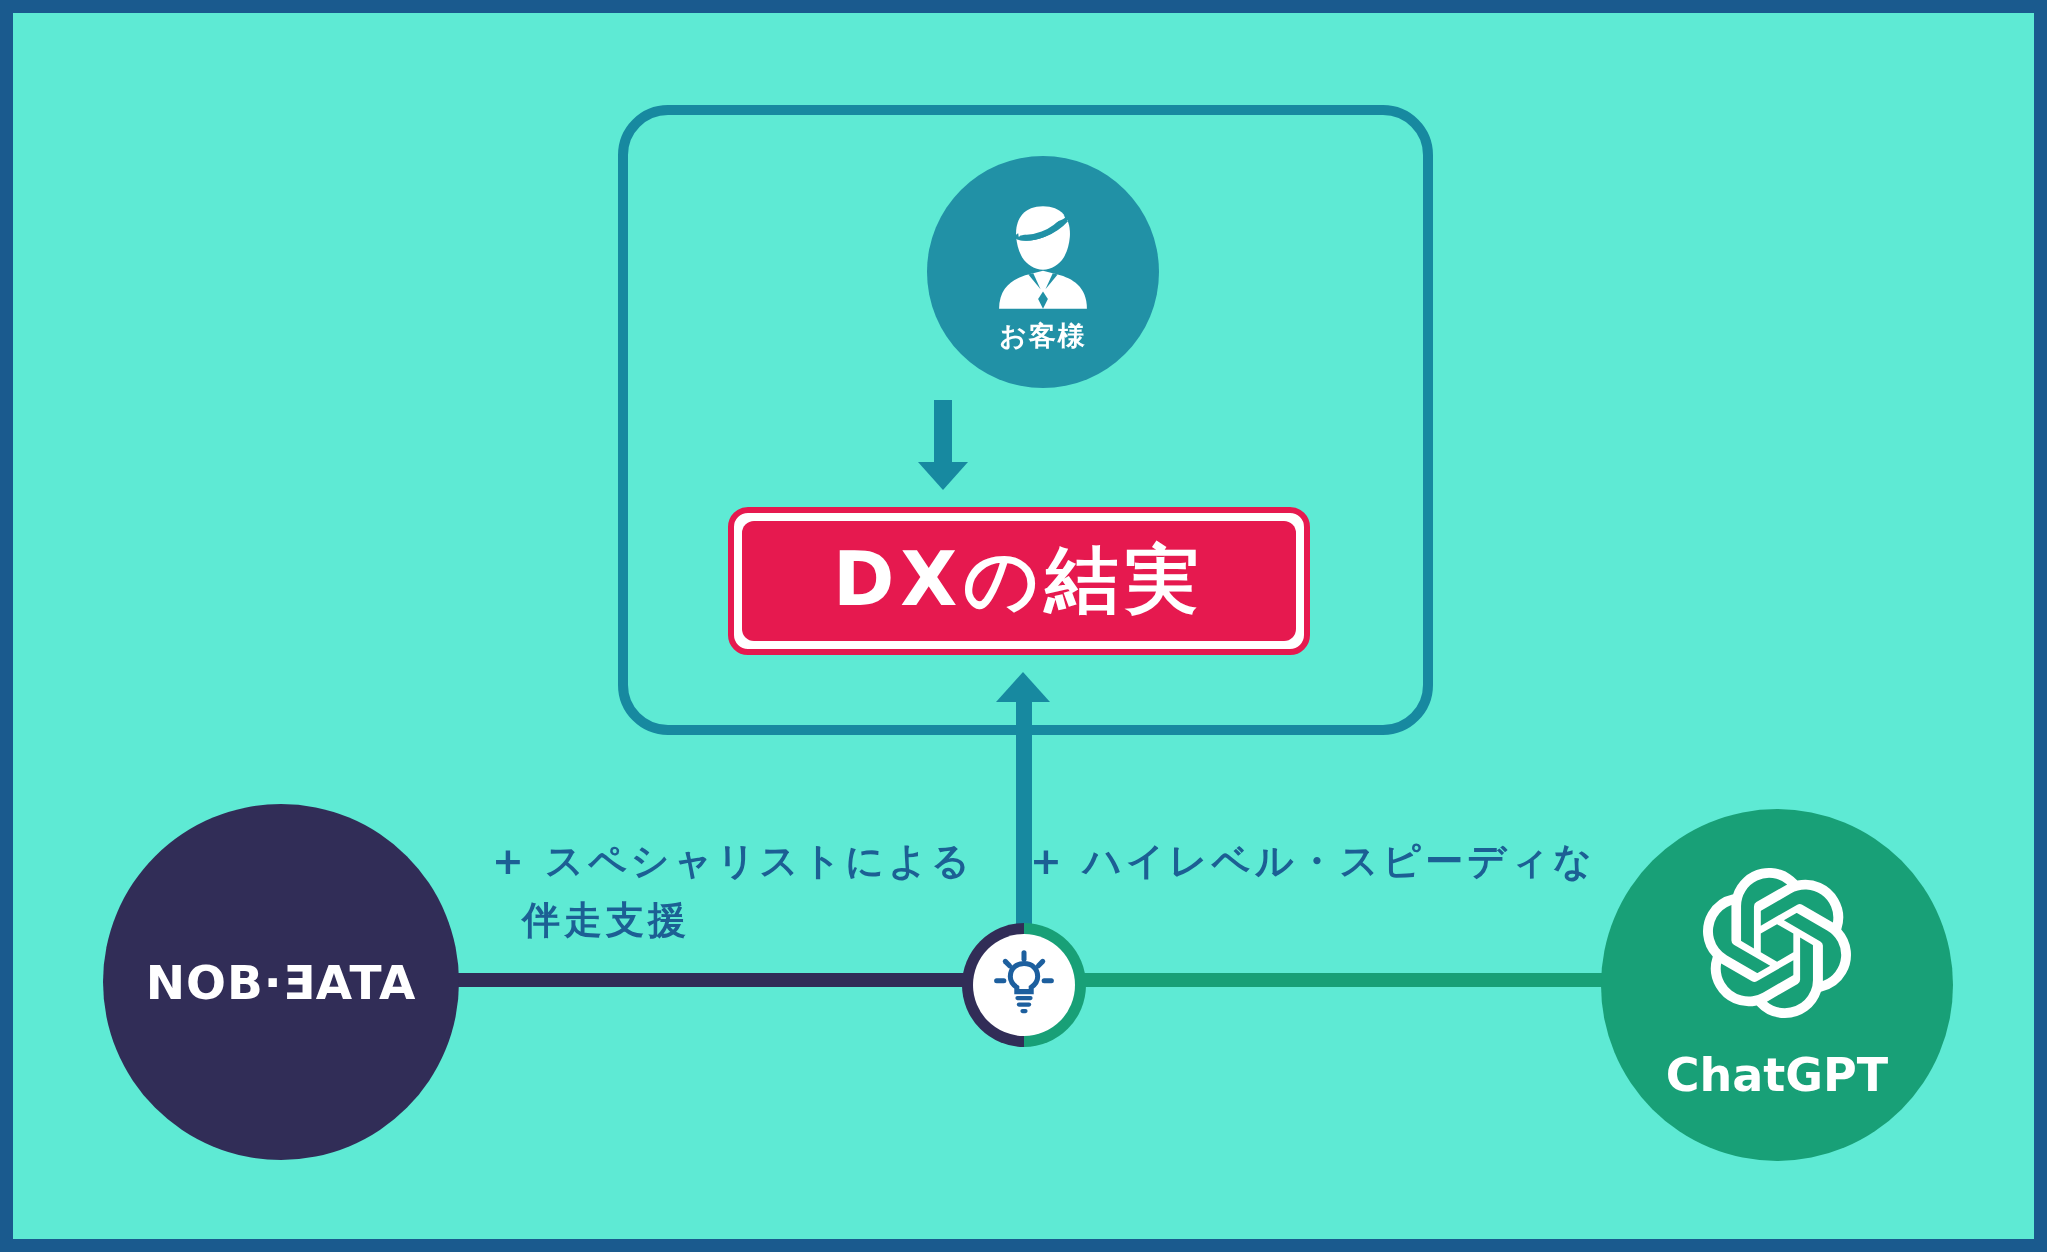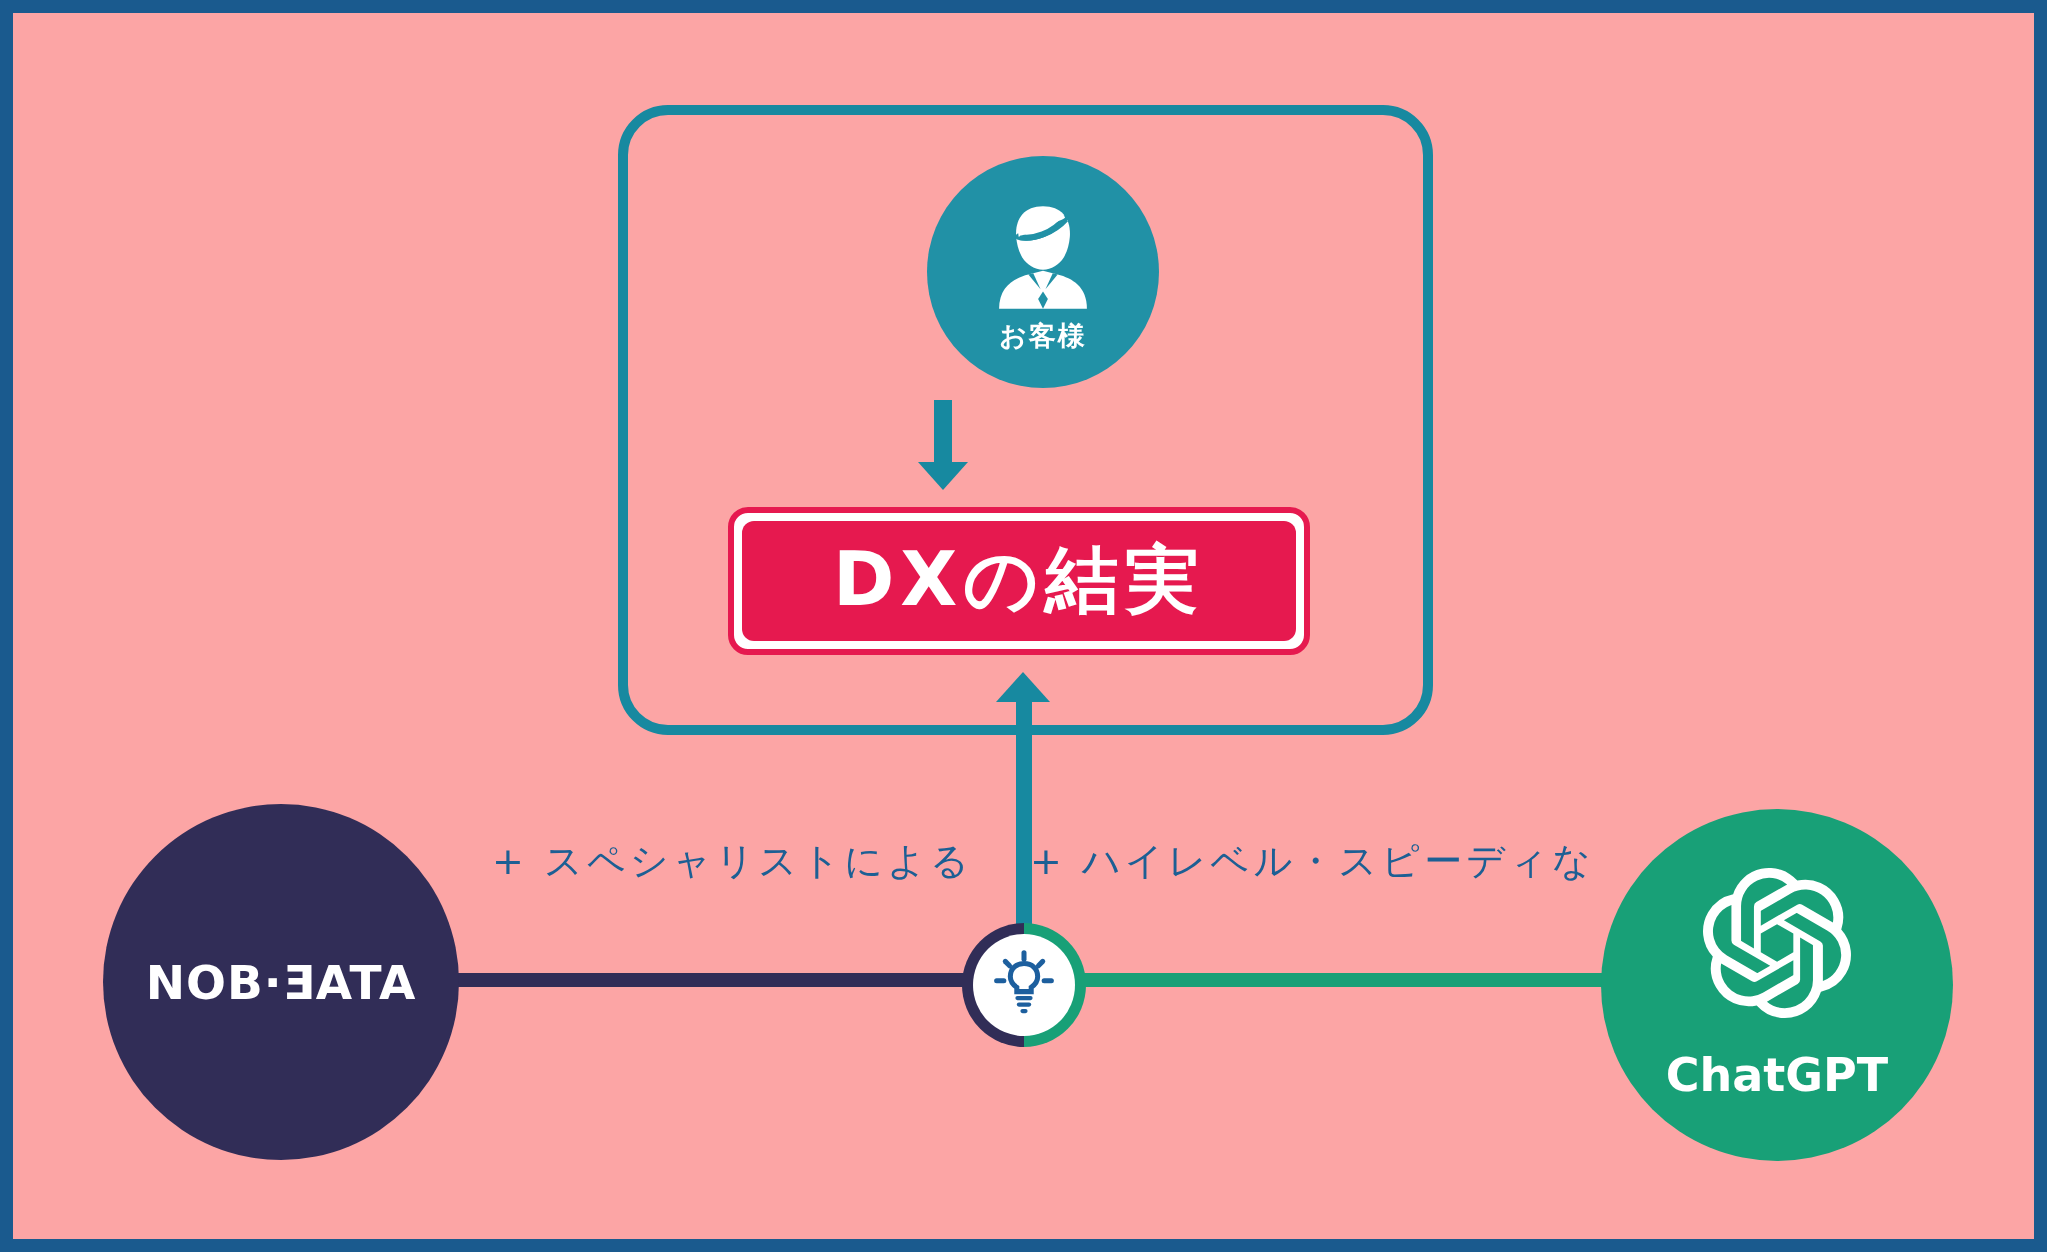--- a/index.html
+++ b/index.html
@@ -1,17 +1,17 @@
 <!DOCTYPE html>
 <html><head>
 <meta charset="utf-8">
 <style>
   html,body { margin:0; padding:0; background:#fff; }
   .canvas {
-    position:relative; width:2047px; height:1252px; background:#fca5a5;
+    position:relative; width:2047px; height:1252px; background:#5eead4;
     overflow:hidden;
     font-family:"DejaVu Sans","Liberation Sans",sans-serif;
   }
   .canvas * { box-sizing:border-box; }
   .abs { position:absolute; }
 
   
   .frame { inset:0; border:13px solid #1a5a8e; z-index:0; }
 
   
@@ -90,21 +90,21 @@
   .node-right {
     left:1601px; top:809px; width:352px; height:352px; border-radius:50%;
     background:#18a077; display:flex; flex-direction:column; align-items:center; justify-content:center;
     z-index:2;
     gap:20px;
   }
   .node-right-text { color:#ffffff; font-size:46px; font-weight:bold; margin-top:6px; white-space:nowrap; }
 
   
   .edge-label {
-    font-size:38px; font-weight:normal; color:#1c5f94; letter-spacing:4px;
+    font-size:38px; font-weight:bold; color:#1c5f94; letter-spacing:4px;
     line-height:1.55; white-space:nowrap; z-index:2;
   }
   .edge-label .second { padding-left:30px; }
   .edge-label-left  { left:492px;  top:832px; }
   .edge-label-right { left:1030px; top:832px; }
 </style>
 </head>
 <body>
 
 <div class="canvas">
@@ -183,18 +183,19 @@
     <span>
       <svg width="150" height="150" viewBox="0 0 24 24" fill="#ffffff">
         <path d="M22.2819 9.8211a5.9847 5.9847 0 0 0-.5157-4.9108 6.0462 6.0462 0 0 0-6.5098-2.9A6.0651 6.0651 0 0 0 4.9807 4.1818a5.9847 5.9847 0 0 0-3.9977 2.9 6.0462 6.0462 0 0 0 .7427 7.0966 5.98 5.98 0 0 0 .511 4.9107 6.051 6.051 0 0 0 6.5146 2.9001A5.9847 5.9847 0 0 0 13.2599 24a6.0557 6.0557 0 0 0 5.7718-4.2058 5.9894 5.9894 0 0 0 3.9977-2.9001 6.0557 6.0557 0 0 0-.7475-7.073zm-9.022 12.6081a4.4755 4.4755 0 0 1-2.8764-1.0408l.1419-.0804 4.7783-2.7582a.7948.7948 0 0 0 .3927-.6813v-6.7369l2.02 1.1686a.071.071 0 0 1 .038.0615v5.5826a4.504 4.504 0 0 1-4.4945 4.4849zm-9.6607-4.1254a4.4708 4.4708 0 0 1-.5346-3.0137l.142.0852 4.783 2.7582a.7712.7712 0 0 0 .7806 0l5.8428-3.3685v2.3324a.0804.0804 0 0 1-.0332.0615L9.74 19.9502a4.4992 4.4992 0 0 1-6.1408-1.6464zM2.3408 7.8956a4.485 4.485 0 0 1 2.3655-1.9728V11.6a.7664.7664 0 0 0 .3879.6765l5.8144 3.3543-2.0201 1.1685a.0757.0757 0 0 1-.071 0l-4.8303-2.7865A4.504 4.504 0 0 1 2.3408 7.8956zm16.5963 3.8558L13.1038 8.364 15.1192 7.2a.0757.0757 0 0 1 .071 0l4.8303 2.7913a4.4944 4.4944 0 0 1-.6765 8.1042v-5.6772a.79.79 0 0 0-.407-.667zm2.0107-3.0231l-.142-.0852-4.7735-2.7818a.7759.7759 0 0 0-.7854 0L9.409 9.2297V6.8974a.0662.0662 0 0 1 .0284-.0615l4.8303-2.7866a4.4992 4.4992 0 0 1 6.6802 4.66zM8.3065 12.863l-2.02-1.1638a.0804.0804 0 0 1-.038-.0567V6.0742a4.4992 4.4992 0 0 1 7.3757-3.4537l-.142.0805L8.704 5.459a.7948.7948 0 0 0-.3927.6813zm1.0976-2.3654l2.602-1.4998 2.6069 1.4998v2.9994l-2.5974 1.4997-2.6067-1.4997z"></path>
       </svg>
     </span>
     <span class="node-right-text">ChatGPT</span>
   </div>
 
   <div class="abs edge-label edge-label-left">
     <div>+ スペシャリストによる</div>
+    <div class="second">伴走支援</div>
   </div>
   <div class="abs edge-label edge-label-right">
     <div>+ ハイレベル・スピーディな</div>
   </div>
 
 </div>
 
 </body></html>

